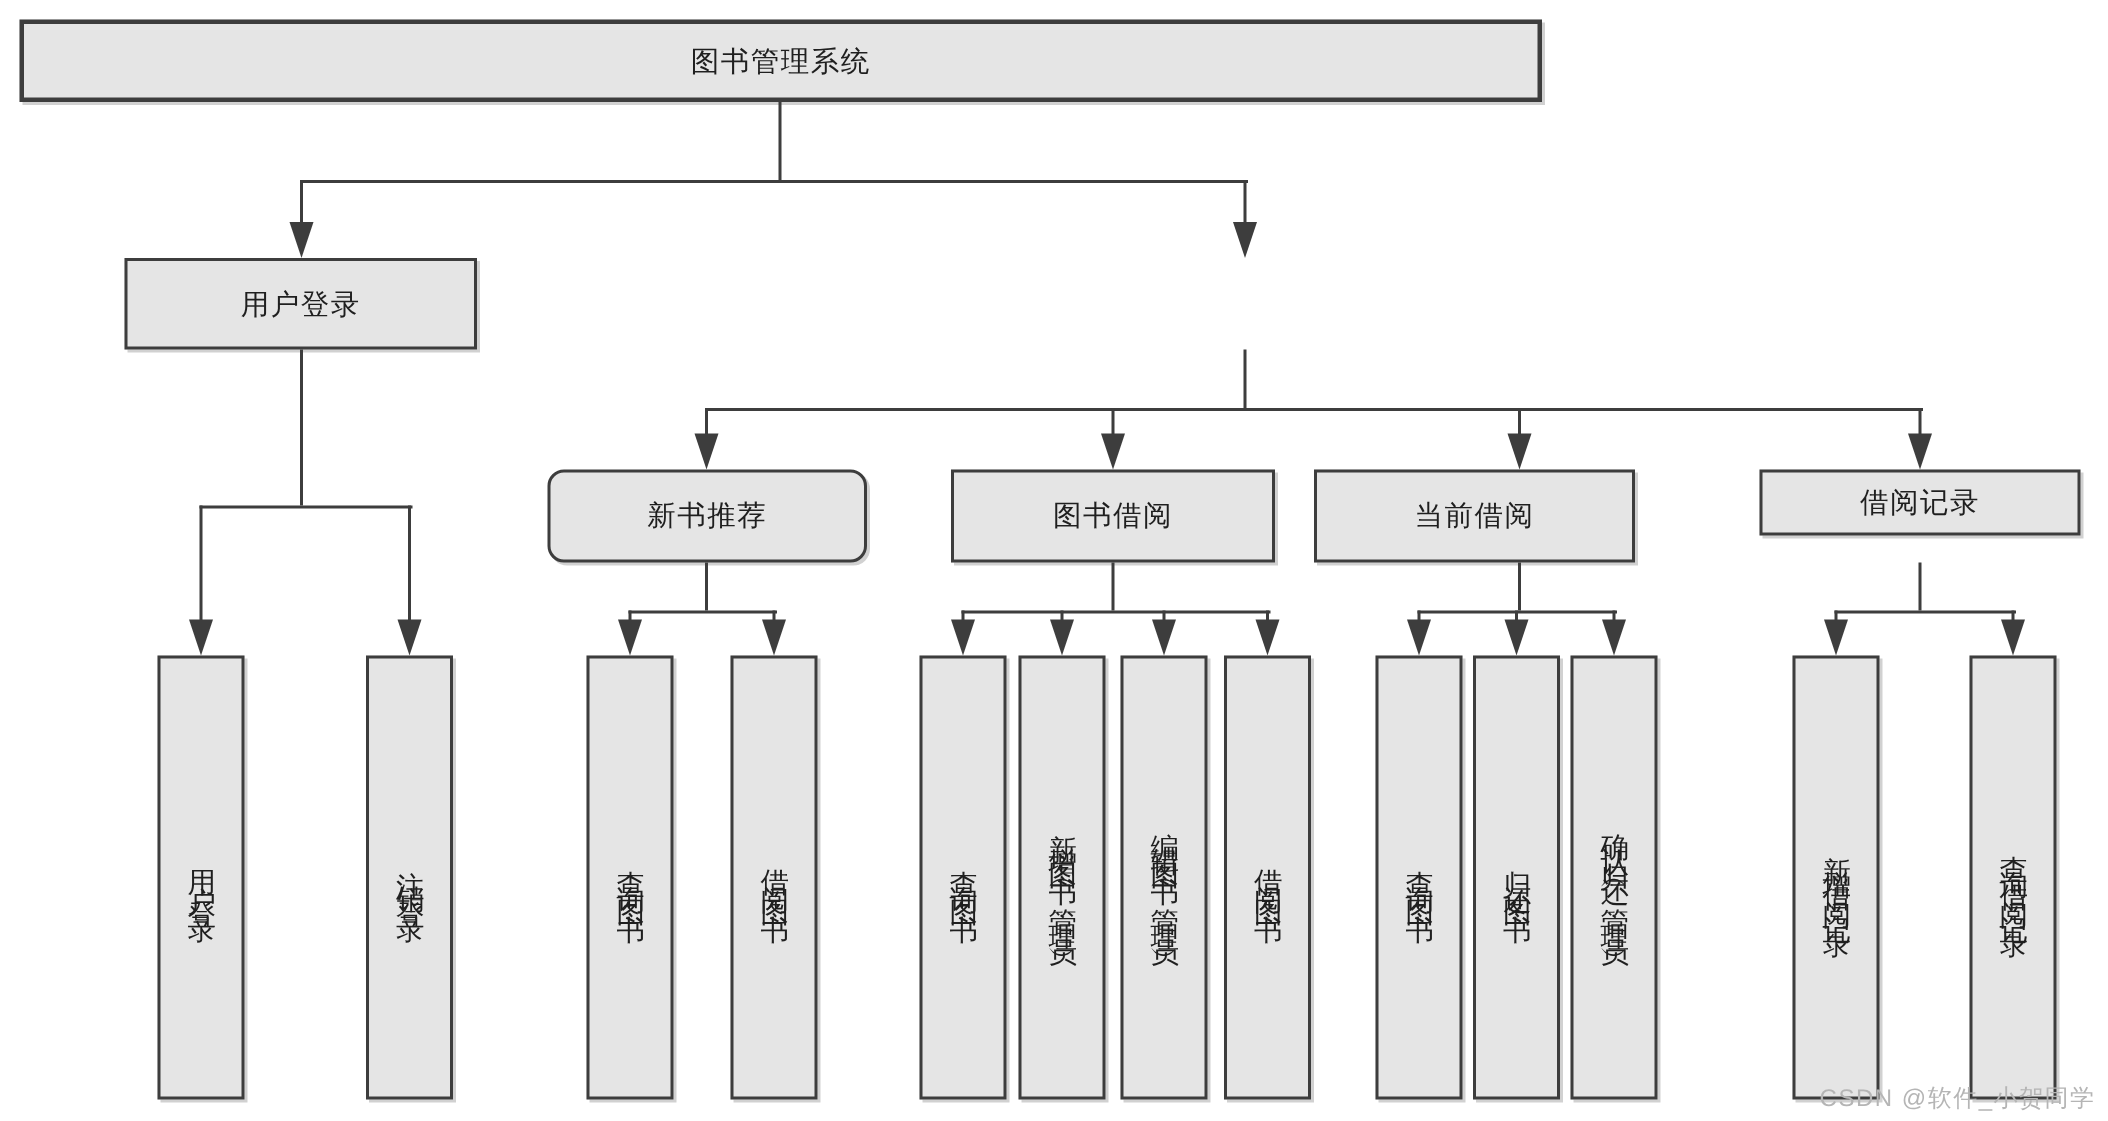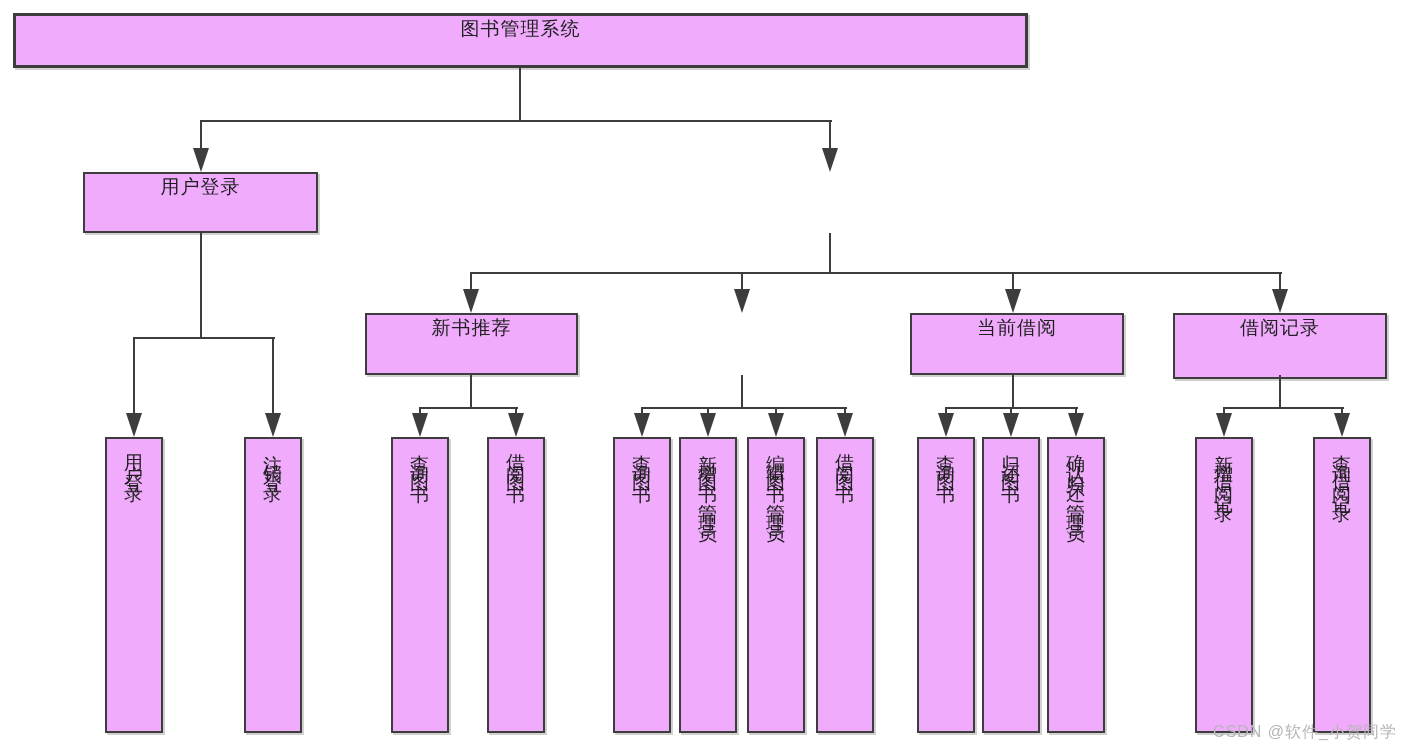--- a/index.html
+++ b/index.html
@@ -13,22 +13,22 @@
   body{font-family:"Liberation Sans","DejaVu Sans",sans-serif;}
   .canvas{
     position:relative;
     width:1405px;height:747px;
     background:var(--bg);
     overflow:hidden;
   }
   .box{
     position:absolute;
     border:2px solid var(--line);
-    background:#f0abfc;
-    display:flex;justify-content:center;
+    background:#e5e5e5;
+    display:flex;align-items:center;justify-content:center;
     color:var(--text);
     box-shadow:2px 2px 0 rgba(0,0,0,0.18);
   }
   .hbox{font-size:19px;letter-spacing:1px;}
   .root{border-width:3px;}
   .vbox{font-size:19px;}
   .vbox .vtext{
     writing-mode:vertical-rl;
     text-orientation:upright;
     letter-spacing:10px;
@@ -67,27 +67,30 @@
 <div class="canvas">
 
   <div class="box hbox root" style="left:13px;top:13px;width:1015px;height:55px;">
     <span>图书管理系统</span>
   </div>
 
   <div class="box hbox" style="left:83px;top:172px;width:235px;height:61px;">
     <span>用户登录</span>
   </div>
 
-  <div class="box hbox" style="left:365px;top:313px;width:213px;height:62px;">
+  <div class="box hbox" style="left:365px;top:313px;width:213px;height:62px;border-radius:11px;">
     <span>新书推荐</span>
   </div>
-  <div class="box hbox" style="left:910px;top:313px;width:214px;height:62px;">
+  <div class="box hbox" style="left:634px;top:313px;width:216px;height:62px;">
+    <span>图书借阅</span>
+  </div>
+  <div class="box hbox" style="left:876px;top:313px;width:214px;height:62px;">
     <span>当前借阅</span>
   </div>
-  <div class="box hbox" style="left:1173px;top:313px;width:214px;height:66px;">
+  <div class="box hbox" style="left:1173px;top:313px;width:214px;height:44px;">
     <span>借阅记录</span>
   </div>
 
   <div class="box vbox" style="left:105px;top:437px;width:58px;height:296px;">
     <span class="vtext">用户登录</span>
   </div>
   <div class="box vbox" style="left:244px;top:437px;width:58px;height:296px;">
     <span class="vtext">注销登录</span>
   </div>
 

